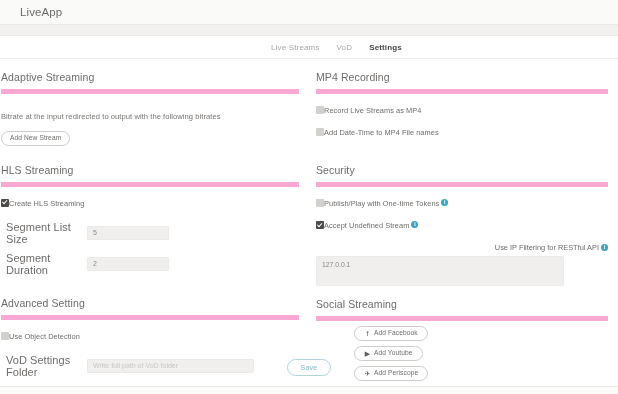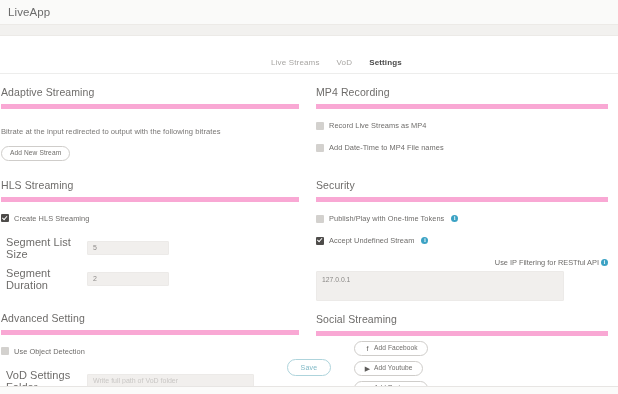--- a/index.html
+++ b/index.html
@@ -23,21 +23,21 @@
     position: relative;
     background: #ffffff;
   }
 
   
   .titlebar {
     height: 24px;
     background: #fafaf9;
     display: flex;
     align-items: center;
-    padding-left: 8px;
+    padding-left: 20px;
   }
   .app-title {
     font-size: 11.5px;
     color: #6b6b6b;
     letter-spacing: .1px;
   }
 
   
   .subbar {
     height: 12px;
@@ -48,21 +48,20 @@
 
   
   .navrow {
     height: 23px;
     background: #ffffff;
     display: flex;
     align-items: center;
     justify-content: center;
     border-bottom: 1px solid #ededec;
     position: relative;
-    margin-top: 15px;
   }
   .navtabs {
     display: flex;
     align-items: center;
     gap: 17px;
     margin-left: 55px;
   }
   .navtab {
     font-size: 8px;
     color: #a8a6a3;
@@ -146,22 +145,20 @@
     align-items: center;
     justify-content: center;
     font-size: 7px;
     color: #5e5c5a;
     line-height: 1;
   }
 
   
   .chk-row {
     display: flex;
-    align-items: center;
-    gap: 5px;
     margin-bottom: 13px;
     cursor: pointer;
   }
   .chk {
     width: 8px;
     height: 8px;
     border-radius: 1px;
     background: #d3d1ce;
     flex: 0 0 8px;
     position: relative;

